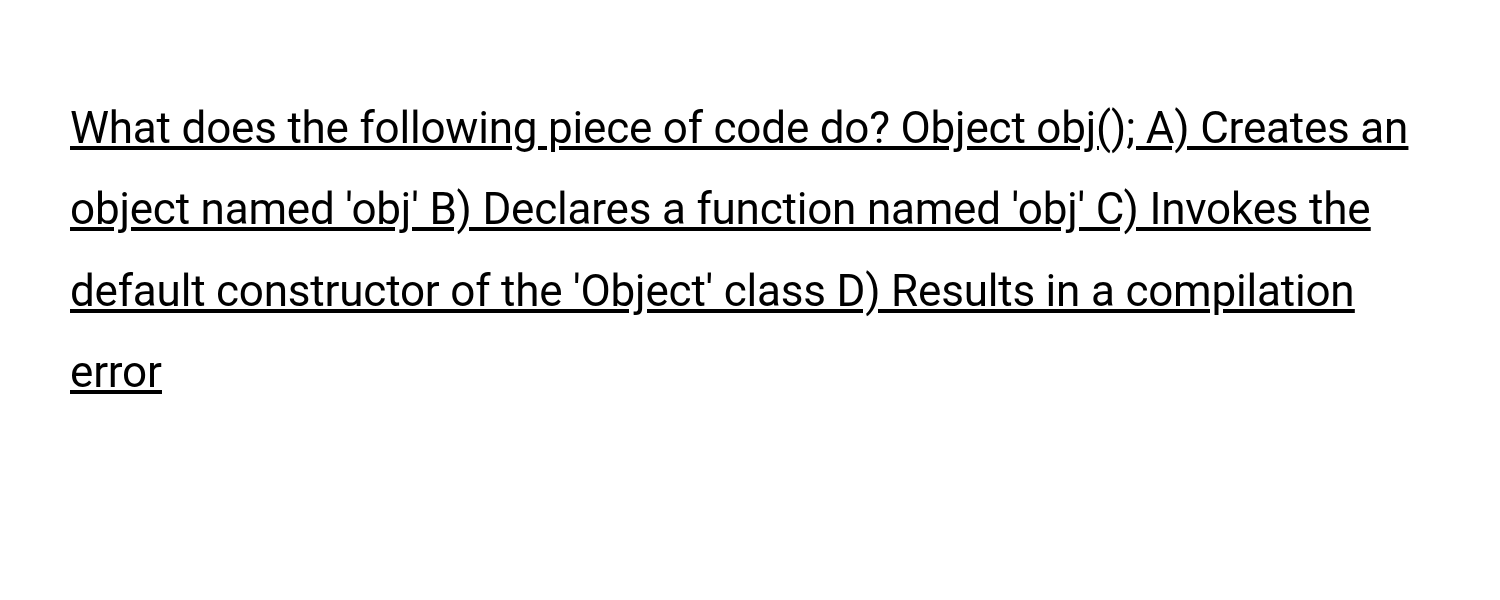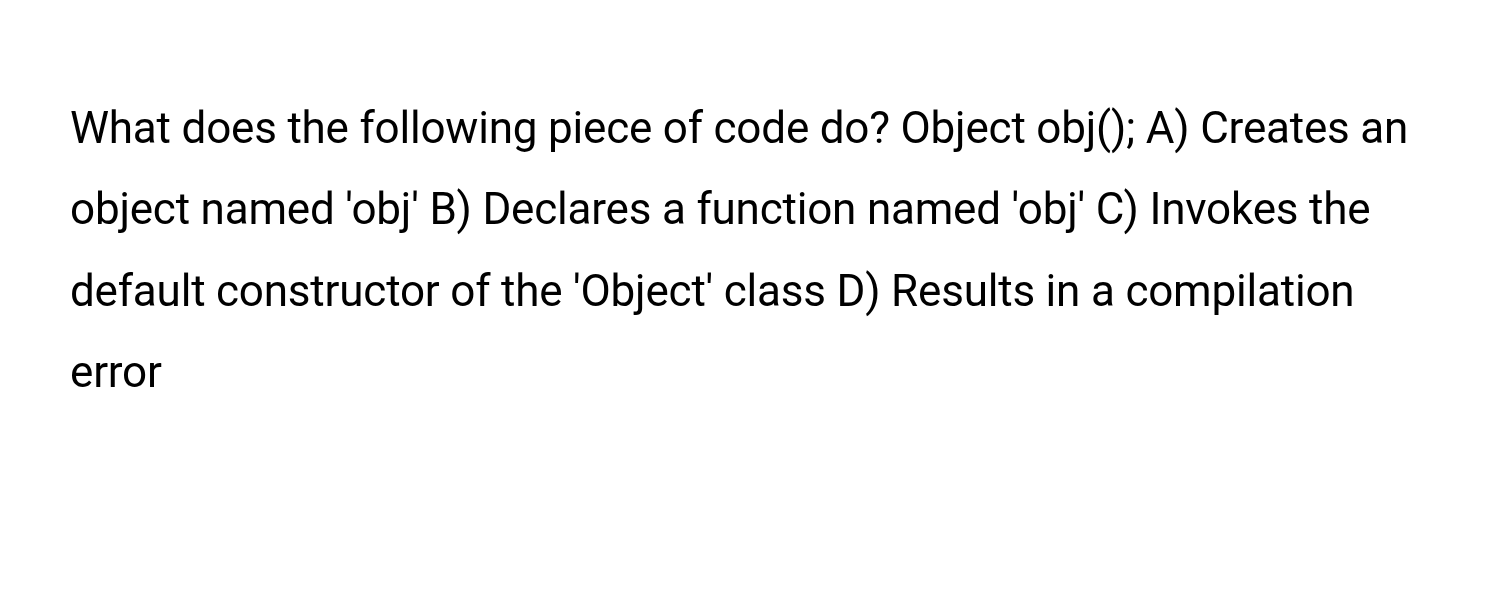--- a/index.html
+++ b/index.html
@@ -1,18 +1,19 @@
 <!DOCTYPE html>
 <html><head>
   <meta charset="utf-8">
   <style>
     * {
       margin: 0;
       padding: 0;
       box-sizing: border-box;
+      text-decoration: underline;
     }
     body {
       width: 1500px;
       height: 600px;
       background: #ffffff;
       font-family: -apple-system, BlinkMacSystemFont, "Segoe UI", Roboto, Helvetica, Arial, sans-serif;
       padding: 88px 70px;
     }
     .question-text {
       font-size: 44px;

